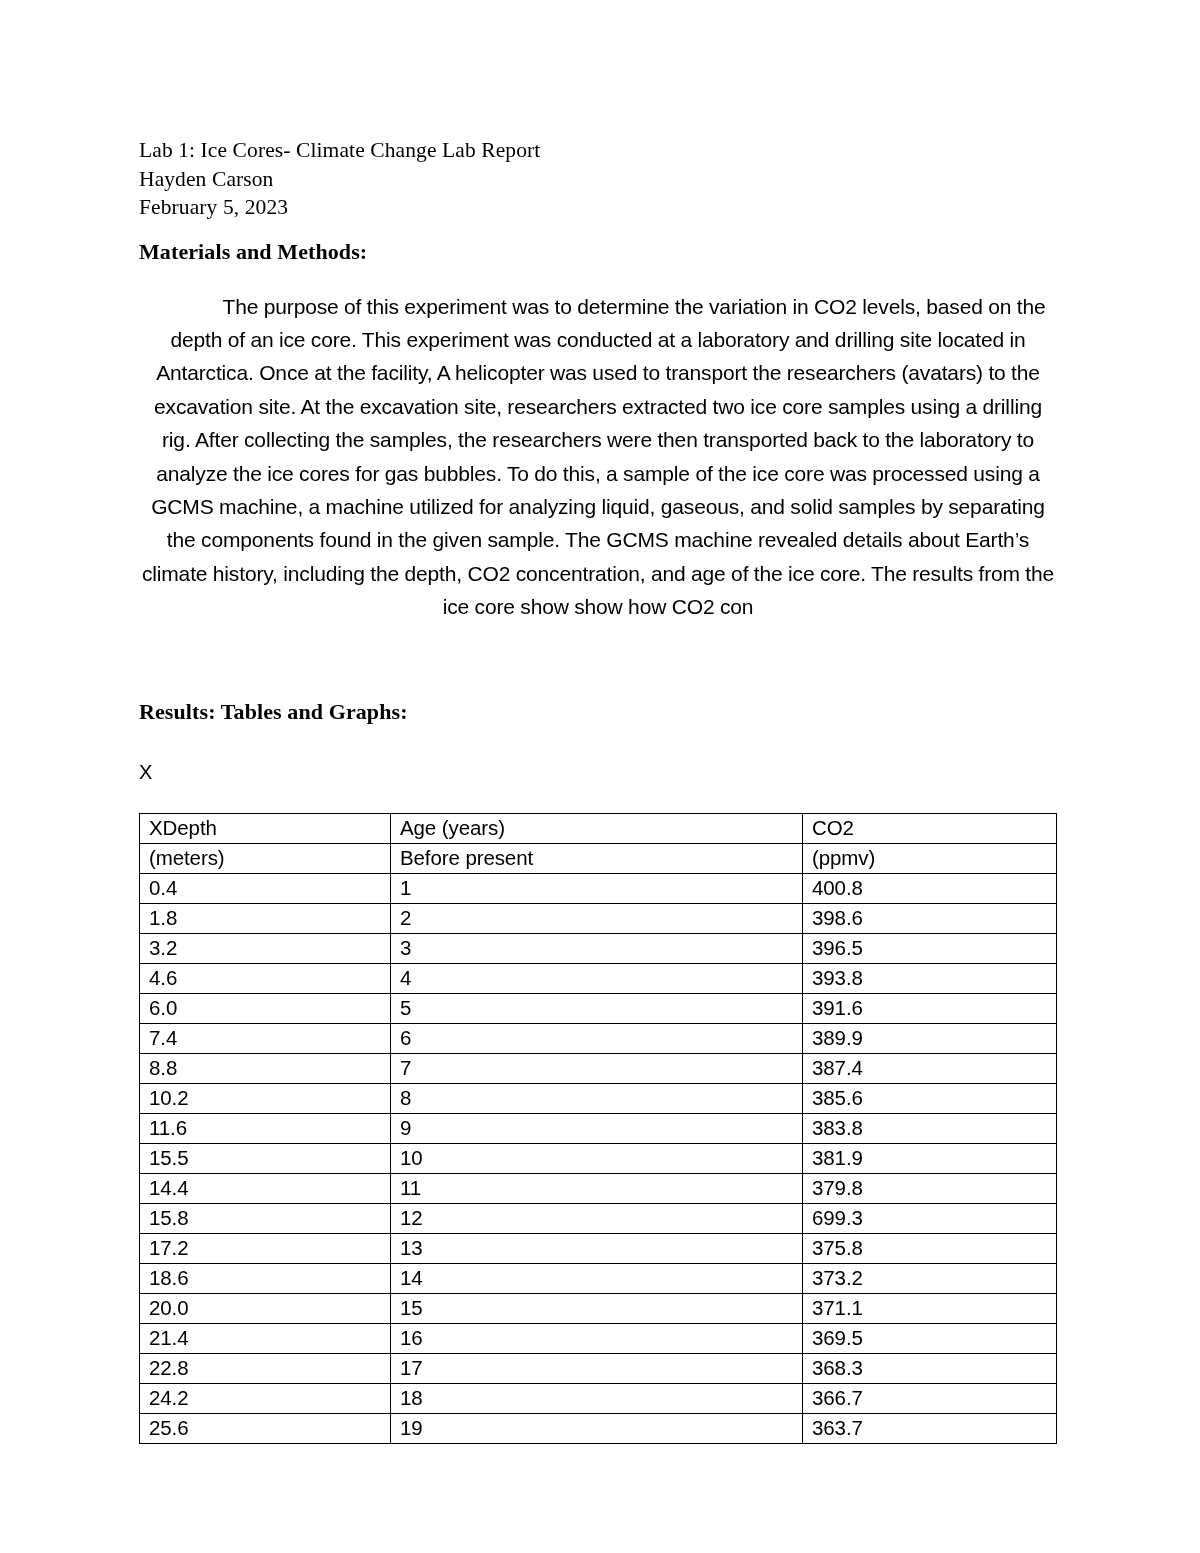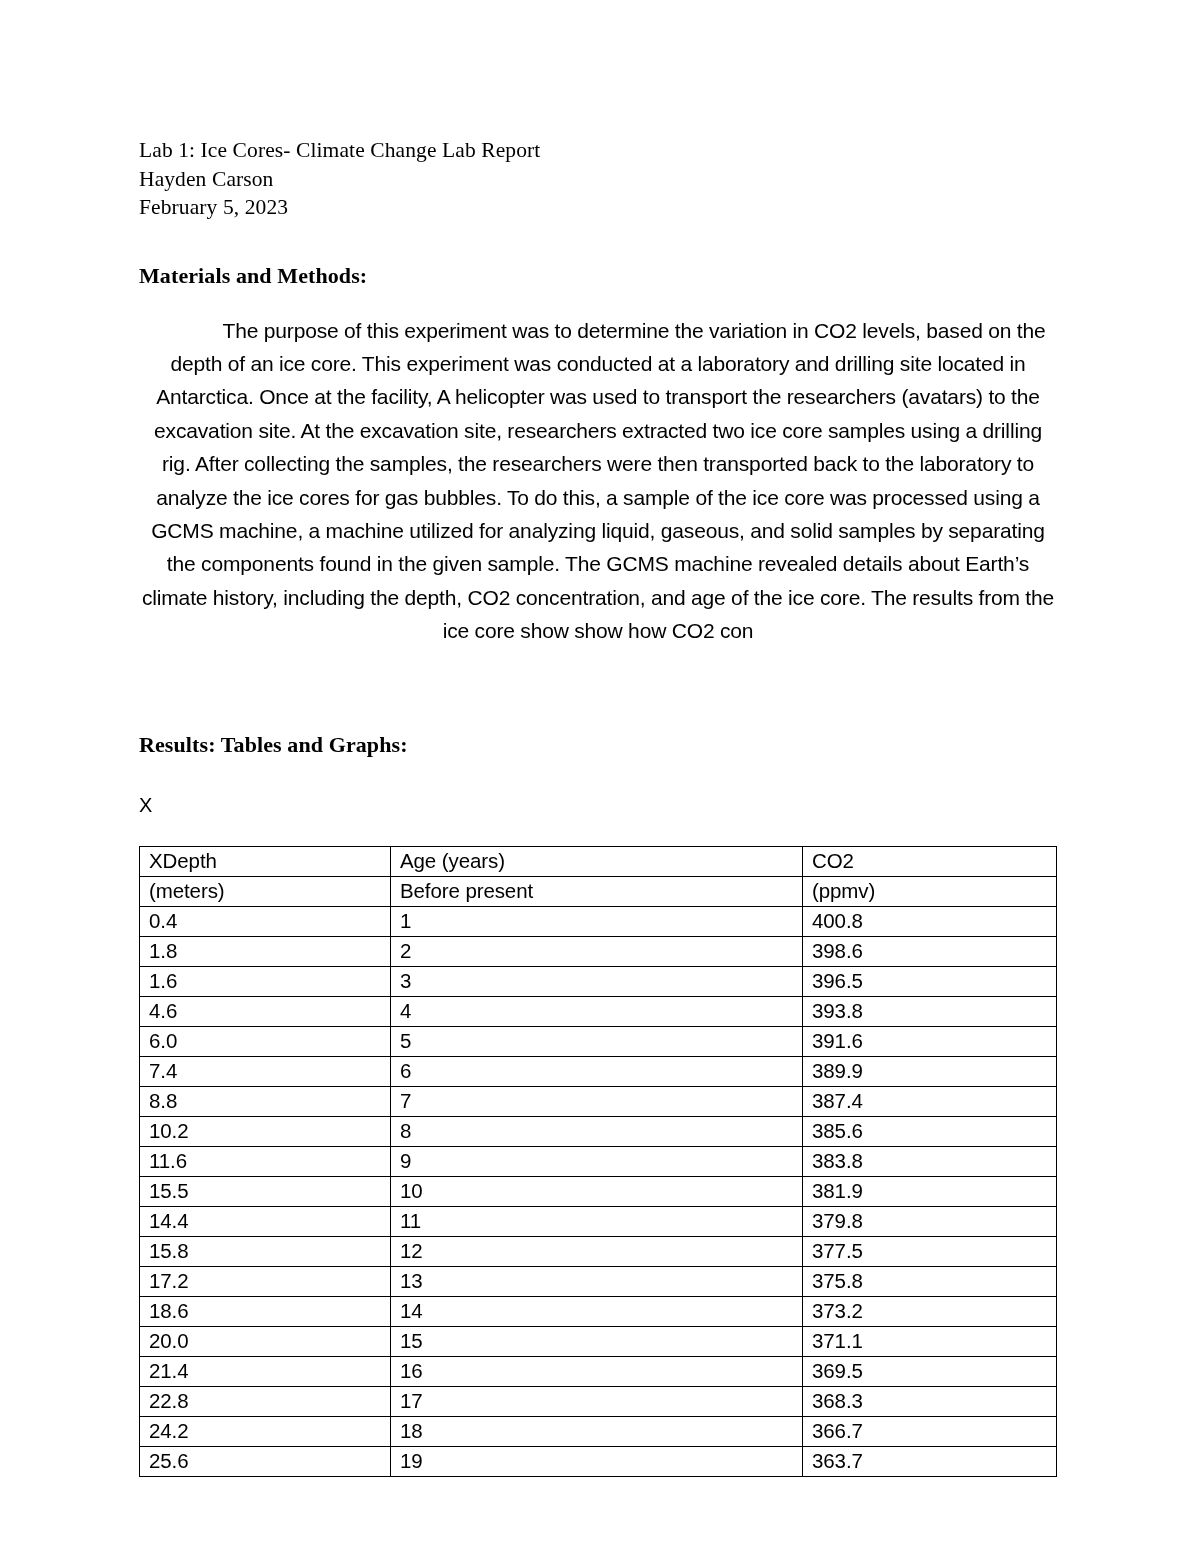--- a/index.html
+++ b/index.html
@@ -39,22 +39,22 @@
   .doc-header div { white-space: pre; }
 
   
   .section-heading {
     font-family: "Liberation Serif", serif;
     font-size: 22px;
     font-weight: bold;
     line-height: 28px;
     letter-spacing: 0.1px;
   }
-  .sh-materials { margin-top: 40px; }
-  .sh-results   { margin-top: 9px; }
+  .sh-materials { margin-top: 16px; }
+  .sh-results   { margin-top: 0; }
 
   
   .body-par {
     font-family: "Liberation Sans Narrow", "Liberation Sans", sans-serif;
     font-stretch: condensed;
     font-size: 21px;
     line-height: 33.4px;
     text-indent: 72px;
     margin-top: 24px;
     width: 918px;
@@ -147,21 +147,21 @@
           <td>0.4</td>
           <td>1</td>
           <td>400.8</td>
         </tr>
         <tr>
           <td>1.8</td>
           <td>2</td>
           <td>398.6</td>
         </tr>
         <tr>
-          <td>1.6</td>
+          <td>3.2</td>
           <td>3</td>
           <td>396.5</td>
         </tr>
         <tr>
           <td>4.6</td>
           <td>4</td>
           <td>393.8</td>
         </tr>
         <tr>
           <td>6.0</td>
@@ -194,21 +194,21 @@
           <td>381.9</td>
         </tr>
         <tr>
           <td>14.4</td>
           <td>11</td>
           <td>379.8</td>
         </tr>
         <tr>
           <td>15.8</td>
           <td>12</td>
-          <td>377.5</td>
+          <td>699.3</td>
         </tr>
         <tr>
           <td>17.2</td>
           <td>13</td>
           <td>375.8</td>
         </tr>
         <tr>
           <td>18.6</td>
           <td>14</td>
           <td>373.2</td>

